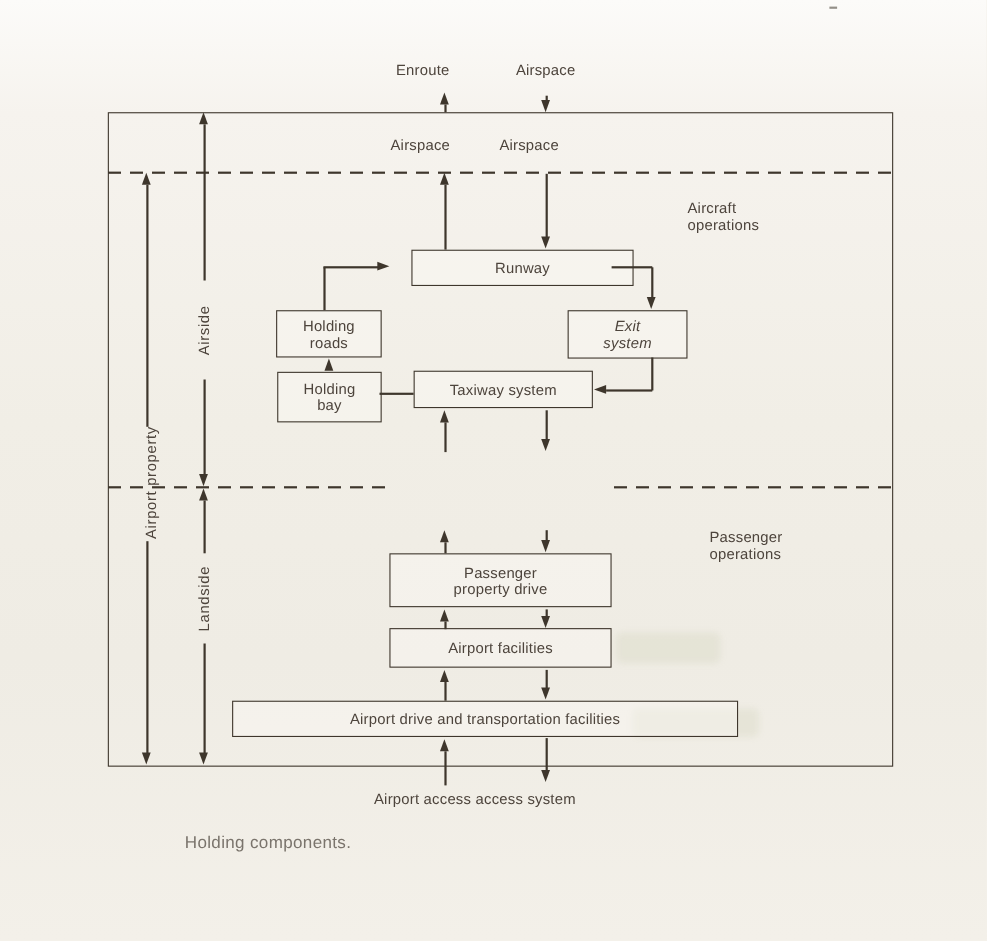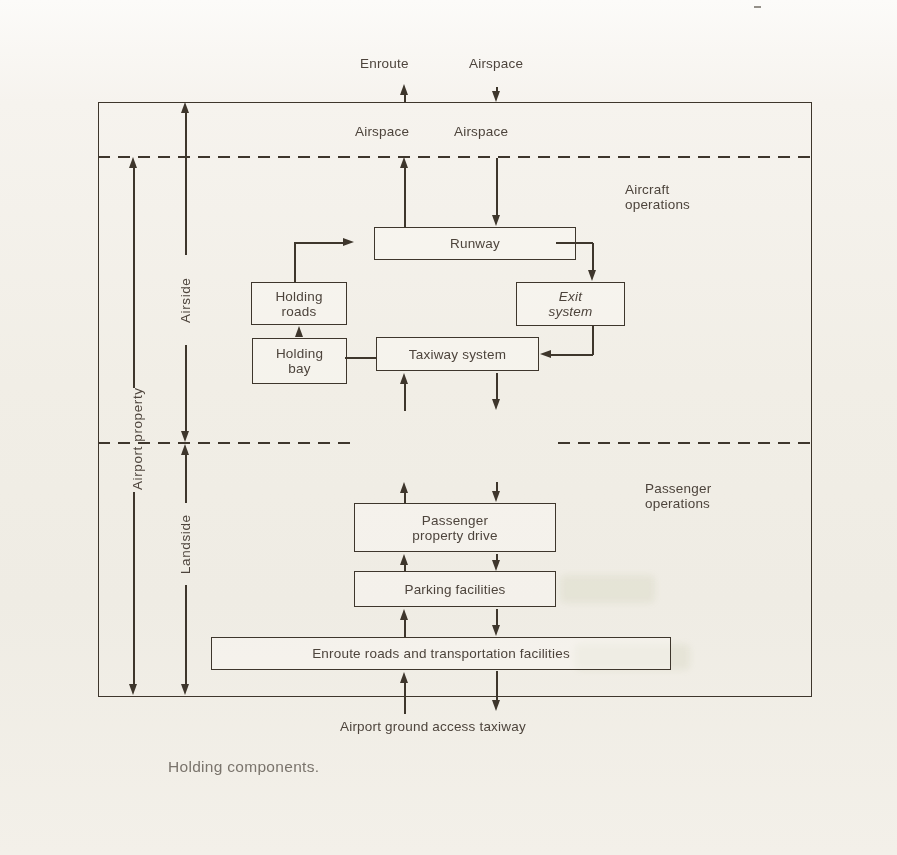--- a/index.html
+++ b/index.html
@@ -125,24 +125,24 @@
   <div class="box" style="left:376px;top:337px;width:161px;height:32px;">
     <span>Taxiway system</span>
   </div>
 
 
   <div class="box" style="left:354px;top:503px;width:200px;height:47px;">
     <span style="display:block">Passenger</span>
     <span style="display:block">property drive</span>
   </div>
   <div class="box" style="left:354px;top:571px;width:200px;height:34px;">
-    <span>Parking facilities</span>
+    <span>Airport facilities</span>
   </div>
   <div class="box" style="left:211px;top:637px;width:458px;height:31px;">
-    <span>Enroute roads and transportation facilities</span>
+    <span>Airport drive and transportation facilities</span>
   </div>
 
   <div class="vline" style="left:294px;top:243px;height:39px;"></div>
   <div class="hline" style="left:294px;top:242px;width:50px;"></div>
   <div class="ah right" style="left:343px;top:238px;"></div>
 
   <div class="hline" style="left:556px;top:242px;width:37px;"></div>
   <div class="vline" style="left:592px;top:243px;height:28px;"></div>
   <div class="ah down" style="left:588px;top:270px;"></div>
 
@@ -172,17 +172,17 @@
   <div class="ah up" style="left:400px;top:609px;"></div>
   <div class="vline" style="left:404px;top:620px;height:17px;"></div>
   <div class="vline" style="left:496px;top:609px;height:17px;"></div>
   <div class="ah down" style="left:492px;top:625px;"></div>
 
   <div class="ah up" style="left:400px;top:672px;"></div>
   <div class="vline" style="left:404px;top:683px;height:31px;"></div>
   <div class="vline" style="left:496px;top:671px;height:30px;"></div>
   <div class="ah down" style="left:492px;top:700px;"></div>
 
-  <div class="lbl center" style="left:340px;top:719px;width:200px;">Airport ground access taxiway</div>
+  <div class="lbl center" style="left:340px;top:719px;width:200px;">Airport access access system</div>
 
   <div class="caption" style="left:168px;top:758px;">Holding components.</div>
 
 </div>
 
 </body></html>

